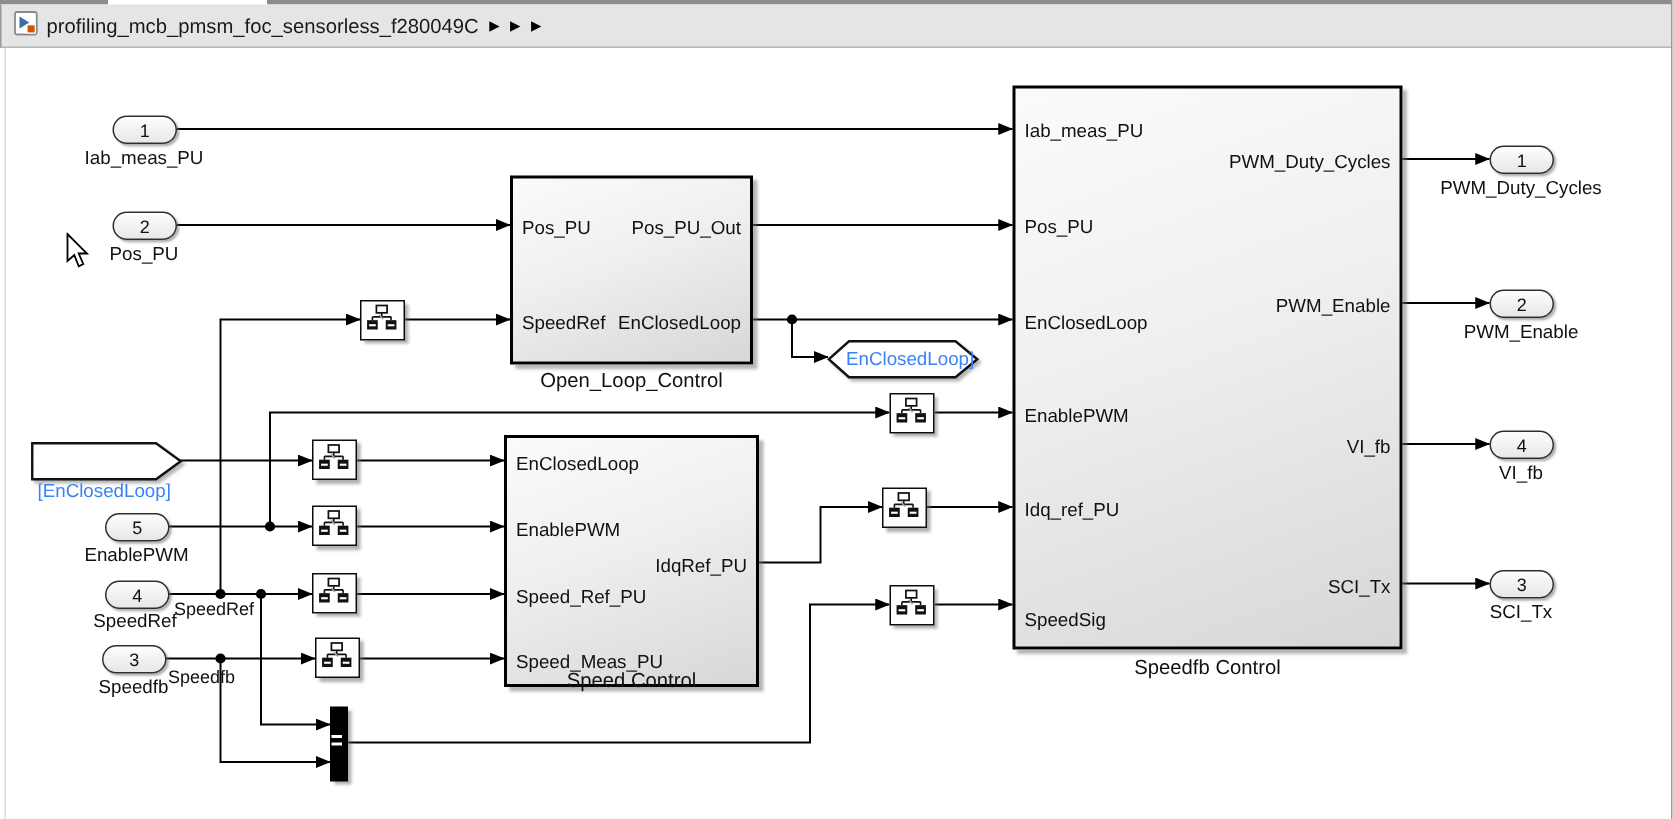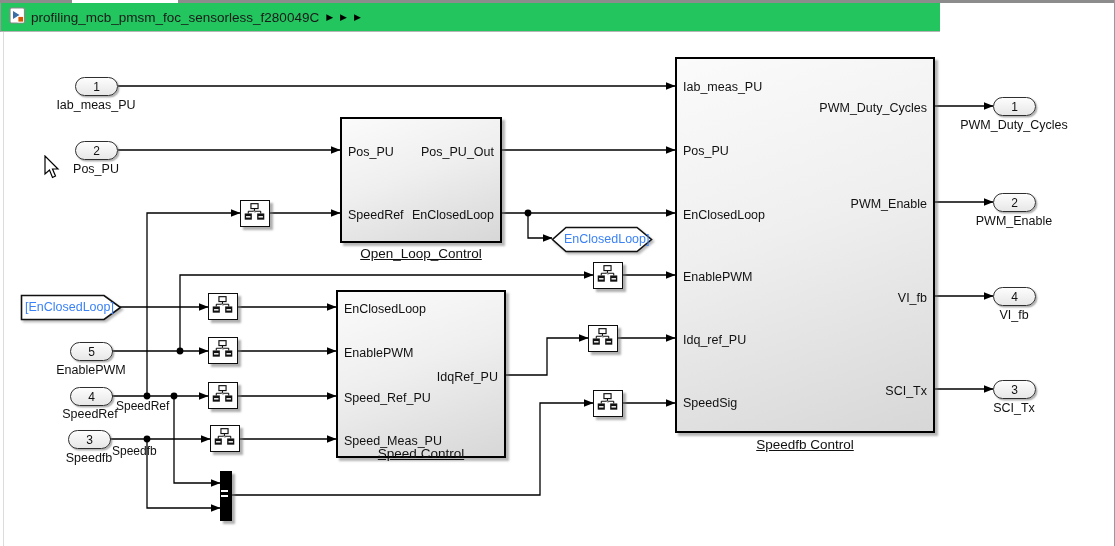--- a/index.html
+++ b/index.html
@@ -6,21 +6,21 @@
   body{
     width:1115px;height:546px;position:relative;overflow:hidden;
     background:#ffffff;font-family:"Liberation Sans",sans-serif;
     border-right:1px solid #9a9a9a;box-sizing:border-box;
   }
   
   .top-strip{position:absolute;left:0;top:0;width:1115px;height:3px;background:#ffffff;}
   .top-strip .seg{position:absolute;top:0;height:3px;background:#8c8c8c;}
   
   .breadcrumb{
-    position:absolute;left:0;top:3px;width:940px;height:29px;background:#22c55e;
+    position:absolute;left:0;top:3px;width:1115px;height:29px;background:#e5e5e5;
     border-bottom:1px solid #b5b5b5;display:flex;align-items:center;
     padding-left:8px;box-sizing:border-box;font-size:13.5px;color:#1a1a1a;
     border-left:1px solid #9a9a9a;
   }
   .crumb{display:flex;align-items:center;gap:5px;margin-right:7px;cursor:default;}
   .crumb-label{white-space:nowrap;}
   .crumb-sep{color:#000;font-size:9px;margin-right:7px;}
   
   #canvas{position:absolute;left:0;top:32px;width:1115px;height:514px;background:#fff;}
   #canvas .left-edge{position:absolute;left:3px;top:0;width:1px;height:514px;background:#dcdcdc;}
@@ -32,21 +32,20 @@
     box-shadow:3px 3px 2px rgba(110,110,110,.5);
   }
   .plabel,.plabel-r{
     position:absolute;font-size:12.5px;color:#111;line-height:16px;white-space:nowrap;
   }
   .plabel{left:6px;}
   .plabel-r{right:6px;text-align:right;}
   .block-name{
     position:absolute;font-size:13.5px;color:#111;white-space:nowrap;
     transform:translateX(-50%);
-    text-decoration:underline;
   }
   
   .pov{
     position:absolute;width:43px;height:19px;box-sizing:border-box;
     border:1.8px solid #2e2e2e;border-radius:10px;
     background:linear-gradient(#fdfdfd,#e7e7e7);
     box-shadow:1.5px 1.5px 1.5px rgba(110,110,110,.55);
     display:flex;align-items:center;justify-content:center;
     font-size:12px;color:#111;
   }
@@ -167,21 +166,21 @@
   </div>
 <div class="pov-label" style="left:89px;top:451px;">Speedfb</div>
 
 <div class="sig-label" style="left:116px;top:399px;">SpeedRef</div>
 <div class="sig-label" style="left:112px;top:444px;">Speedfb</div>
 
 <div class="tag" style="left:20px;top:294px;">
   <svg width="102" height="27" viewBox="0 0 102 27">
     <polygon points="1.5,1.5 84,1.5 100.5,13.5 84,25.5 1.5,25.5" fill="#fff" stroke="#111" stroke-width="1.6"></polygon>
   </svg>
-  <span class="tag-text" style="left:5px;">[EnClosedLoop]</span>
+  <span class="tag-text" style="left:5px;margin-top:20px;">[EnClosedLoop]</span>
 </div>
 
 <div class="tag" style="left:551px;top:226px;">
   <svg width="102" height="27" viewBox="0 0 102 27">
     <polygon points="15,1.5 86,1.5 100.5,13.5 86,25.5 15,25.5 1.5,13.5" fill="#fff" stroke="#111" stroke-width="1.6"></polygon>
   </svg>
   <span class="tag-text" style="left:13px;">EnClosedLoop]</span>
 </div>
 
 <div class="subsys" style="left:340px;top:117px;width:162px;height:126px;">
@@ -200,21 +199,21 @@
   <span class="plabel-r" style="top:77px;">IdqRef_PU</span>
 </div>
 <div class="block-name" style="left:421px;top:446px;">Speed Control</div>
 
 <div class="subsys" style="left:675px;top:57px;width:260px;height:376px;">
   <span class="plabel" style="top:20px;">Iab_meas_PU</span>
   <span class="plabel" style="top:84px;">Pos_PU</span>
   <span class="plabel" style="top:148px;">EnClosedLoop</span>
   <span class="plabel" style="top:210px;">EnablePWM</span>
   <span class="plabel" style="top:273px;">Idq_ref_PU</span>
-  <span class="plabel" style="top:336px;">SpeedSig</span>
+  <span class="plabel" style="top:346px;">SpeedSig</span>
   <span class="plabel-r" style="top:41px;">PWM_Duty_Cycles</span>
   <span class="plabel-r" style="top:137px;">PWM_Enable</span>
   <span class="plabel-r" style="top:231px;">VI_fb</span>
   <span class="plabel-r" style="top:324px;">SCI_Tx</span>
 </div>
 <div class="block-name" style="left:805px;top:437px;">Speedfb Control</div>
 
 <div class="pov" style="left:993px;top:97px;">
     <span>1</span>
   </div>

